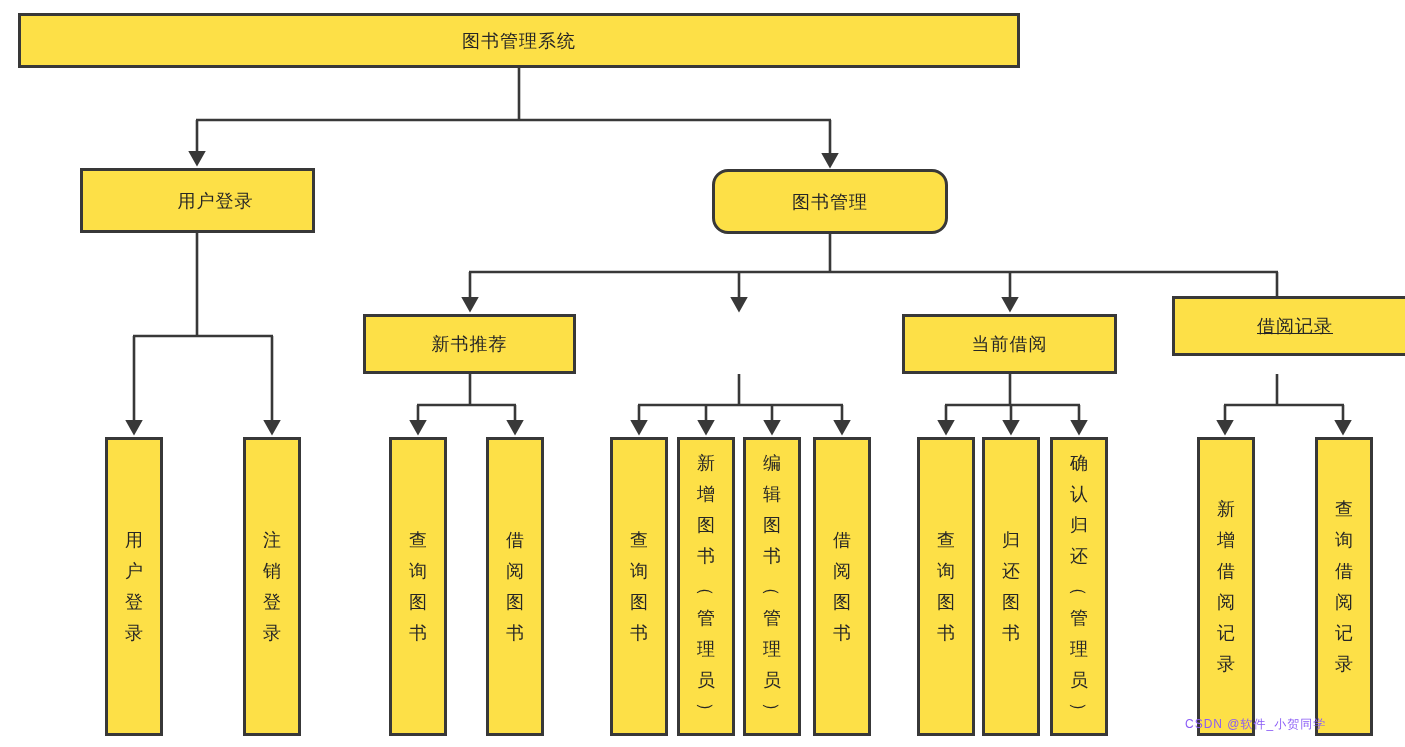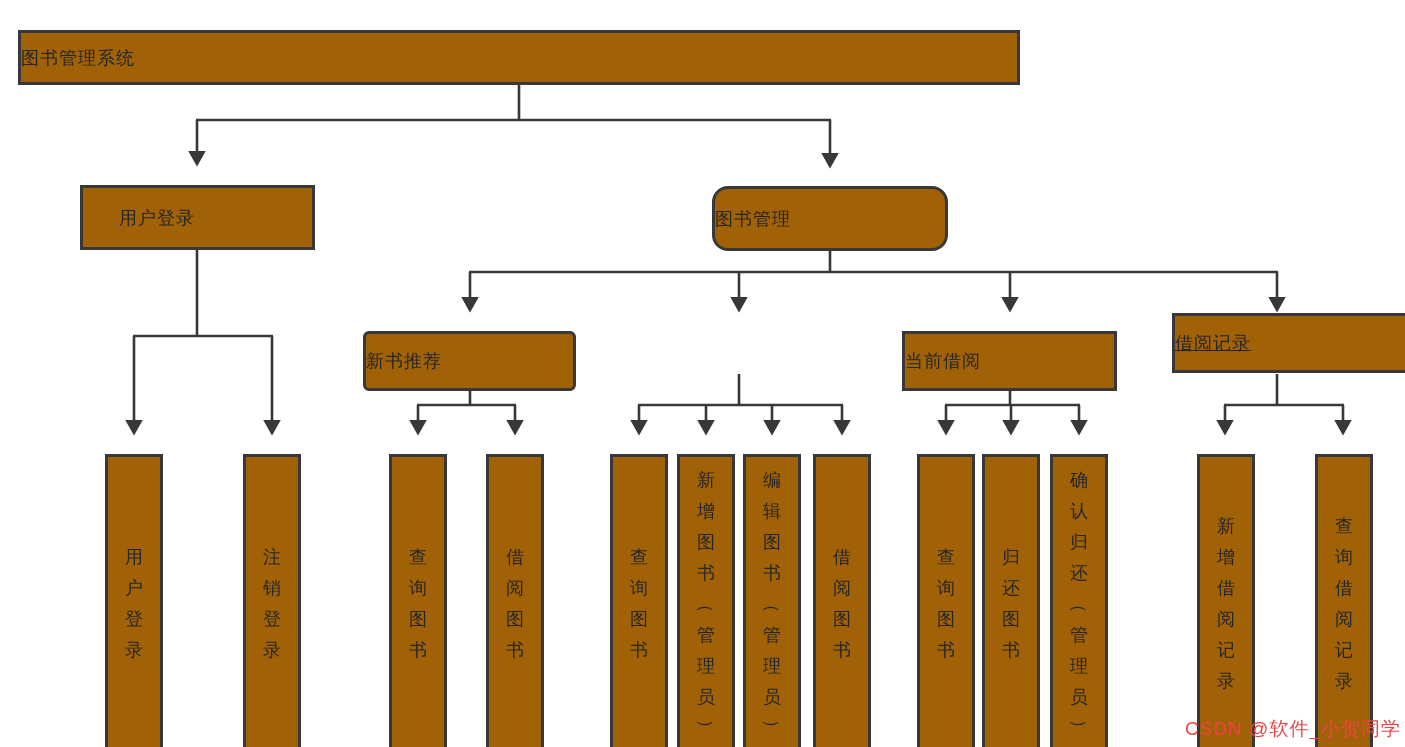--- a/index.html
+++ b/index.html
@@ -3,34 +3,34 @@
 <meta charset="utf-8">
 <style>
   html,body{margin:0;padding:0;background:#ffffff;}
   .stage{
     position:relative;width:1405px;height:747px;background:#ffffff;overflow:hidden;
     font-family:"Liberation Sans","DejaVu Sans",sans-serif;color:#262626;
   }
   .wires{position:absolute;left:0;top:0;width:1405px;height:747px;}
   .wire{fill:none;stroke:#383838;stroke-width:2.6;}
   .node{
-    position:absolute;box-sizing:border-box;background:#a16207;border:3px solid #383838;
-    display:flex;align-items:center;justify-content:flex-start;
-    font-size:18px;letter-spacing:1px;white-space:nowrap;margin-top:17px;
+    position:absolute;box-sizing:border-box;background:#fde047;border:3px solid #383838;
+    display:flex;align-items:center;justify-content:center;
+    font-size:18px;letter-spacing:1px;white-space:nowrap;
   }
   .leaf{top:437px;height:299px;width:58px;}
   .vtext{
     display:flex;flex-direction:column;align-items:center;justify-content:center;
     gap:13px;width:100%;height:100%;font-size:18px;letter-spacing:0;line-height:1;
   }
   .vch{display:inline-block;line-height:1;}
   .vch.rot{transform:rotate(90deg);}
   .watermark{
     position:absolute;left:1185px;top:716px;z-index:5;
-    font-size:19px;letter-spacing:1px;color:#ef4444;white-space:nowrap;
+    font-size:12px;letter-spacing:1px;color:#8b5cf6;white-space:nowrap;
   }
 </style>
 </head>
 <body>
 
 <div class="stage">
 
   <svg class="wires" width="1405" height="747" viewBox="0 0 1405 747" aria-hidden="true">
     <defs>
       <marker id="arrow" markerUnits="userSpaceOnUse" markerWidth="18" markerHeight="20" refX="0.5" refY="9" orient="auto">
@@ -95,21 +95,21 @@
     <span>图书管理系统</span>
   </div>
 
   <div class="node" style="left:80px;top:168px;width:235px;height:65px;padding-left:36px;">
     <span>用户登录</span>
   </div>
   <div class="node" style="left:712px;top:169px;width:236px;height:65px;border-radius:16px;">
     <span>图书管理</span>
   </div>
 
-  <div class="node" style="left:363px;top:314px;width:213px;height:60px;border-radius:6px;">
+  <div class="node" style="left:363px;top:314px;width:213px;height:60px;">
     <span>新书推荐</span>
   </div>
   <div class="node" style="left:902px;top:314px;width:215px;height:60px;">
     <span>当前借阅</span>
   </div>
   <div class="node" style="left:1172px;top:296px;width:246px;height:60px;text-decoration:underline;">
     <span>借阅记录</span>
   </div>
 
   <div class="node leaf" style="left:105px;">

